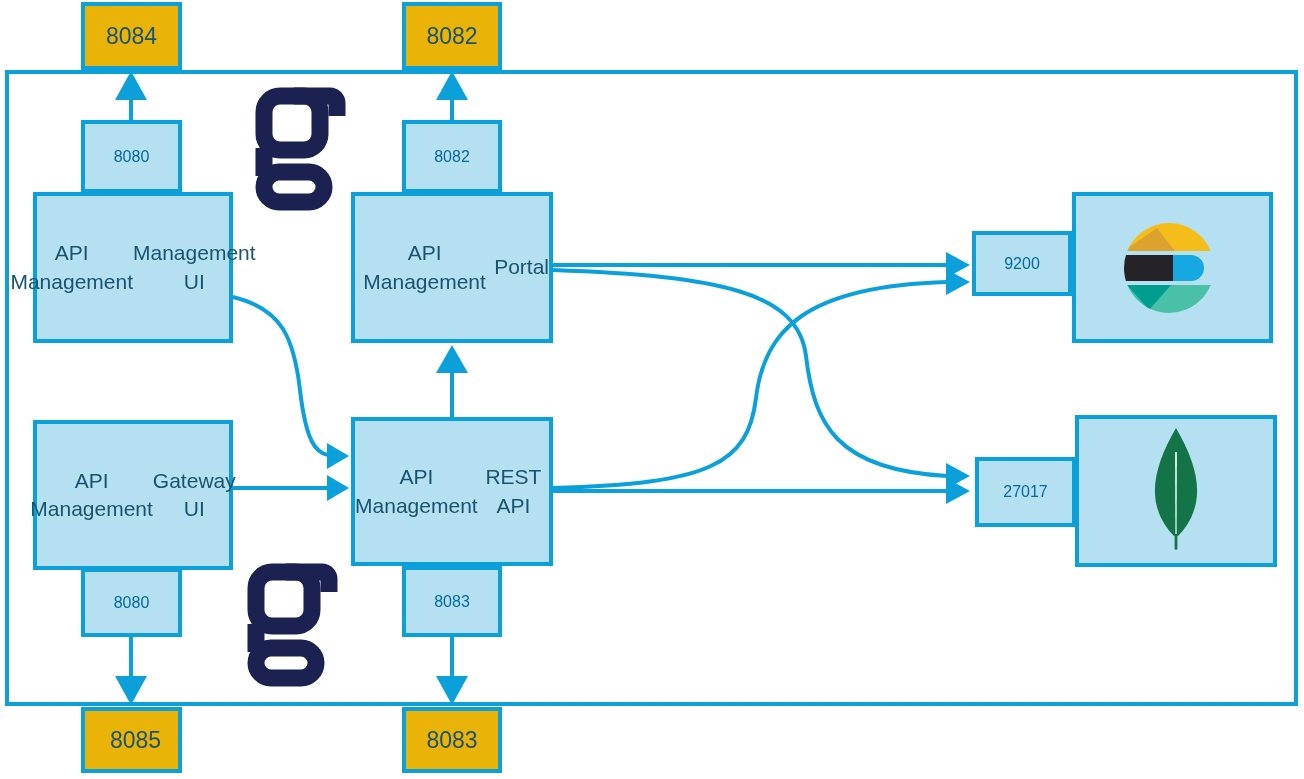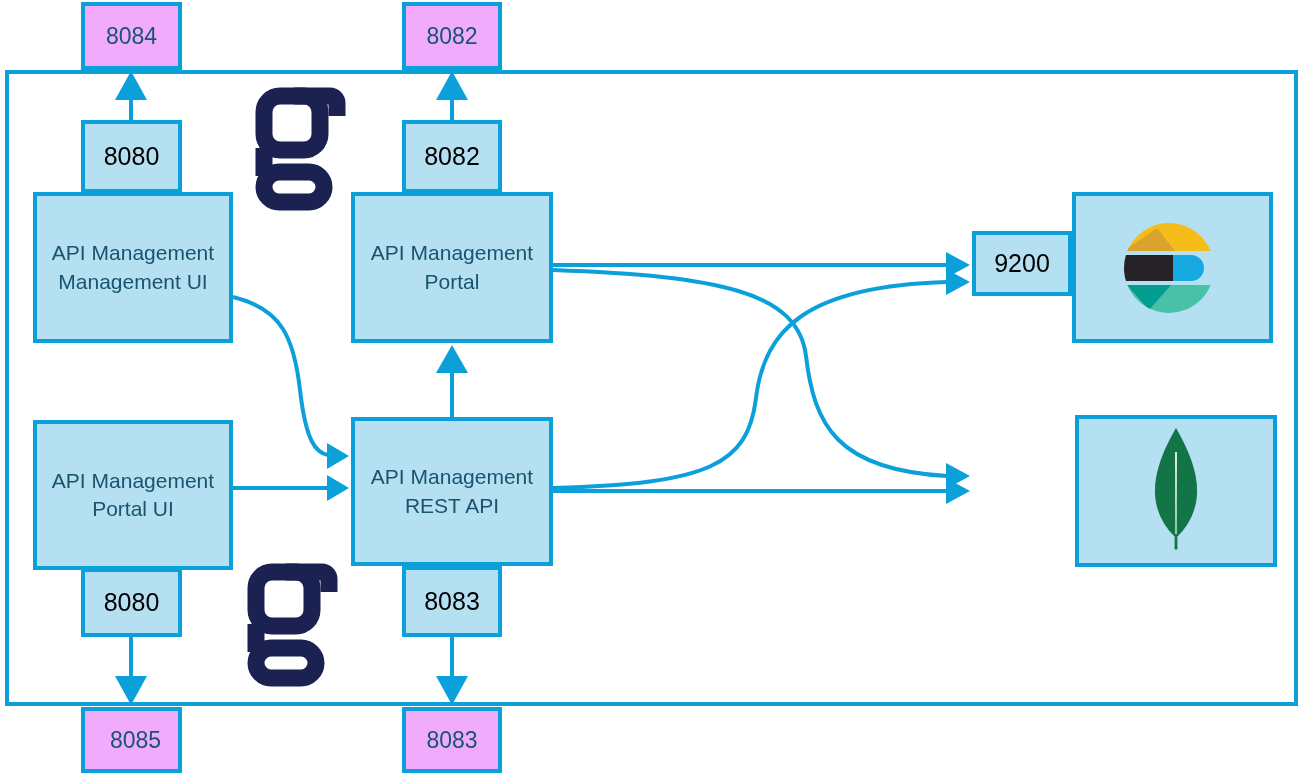--- a/index.html
+++ b/index.html
@@ -19,41 +19,41 @@
     z-index:0;
   }
   
   #edges{position:absolute;left:0;top:0;z-index:1;}
   
   .node{
     position:absolute;
     background:#B5E0F2;
     border:4px solid #0CA0DB;
     box-sizing:border-box;
-    display:flex;flex-direction:column;
+    display:flex;flex-direction:row;
     align-items:center;justify-content:center;
     color:#19536E;
     font-size:21px;
     line-height:1.35;
     text-align:center;
     z-index:3;
   }
   .port{
     position:absolute;
     background:#B5E0F2;
     border:4px solid #0CA0DB;
     box-sizing:border-box;
     display:flex;align-items:center;justify-content:center;
-    color:#000000;
-    font-size:25px;
+    color:#0369a1;
+    font-size:16px;
     z-index:2;
   }
   .outerport{
     position:absolute;
-    background:#f0abfc;
+    background:#eab308;
     border:4px solid #0CA0DB;
     box-sizing:border-box;
     display:flex;align-items:center;justify-content:center;
     color:#19536E;
     font-size:23px;
     z-index:2;
   }
   .iconbox{
     position:absolute;
     background:#B5E0F2;
@@ -132,32 +132,35 @@
   </div>
   <div class="port" style="left:81px;top:568px;width:101px;height:69px;">
     <span>8080</span>
   </div>
   <div class="port" style="left:402px;top:566px;width:100px;height:71px;">
     <span>8083</span>
   </div>
   <div class="port" style="left:972px;top:231px;width:100px;height:65px;">
     <span>9200</span>
   </div>
+  <div class="port" style="left:975px;top:457px;width:101px;height:70px;">
+    <span>27017</span>
+  </div>
 
   <div class="node" style="left:33px;top:192px;width:200px;height:151px;">
     <div>API Management</div>
     <div>Management UI</div>
   </div>
   <div class="node" style="left:351px;top:192px;width:202px;height:151px;">
     <div>API Management</div>
     <div>Portal</div>
   </div>
   <div class="node" style="left:33px;top:420px;width:200px;height:150px;">
     <div>API Management</div>
-    <div>Portal UI</div>
+    <div>Gateway UI</div>
   </div>
   <div class="node" style="left:351px;top:417px;width:202px;height:149px;">
     <div>API Management</div>
     <div>REST API</div>
   </div>
 
   <div class="iconbox" style="left:1072px;top:192px;width:201px;height:151px;">
     <svg width="104" height="104" viewBox="0 0 104 100">
       <defs>
         <clipPath id="ec">

